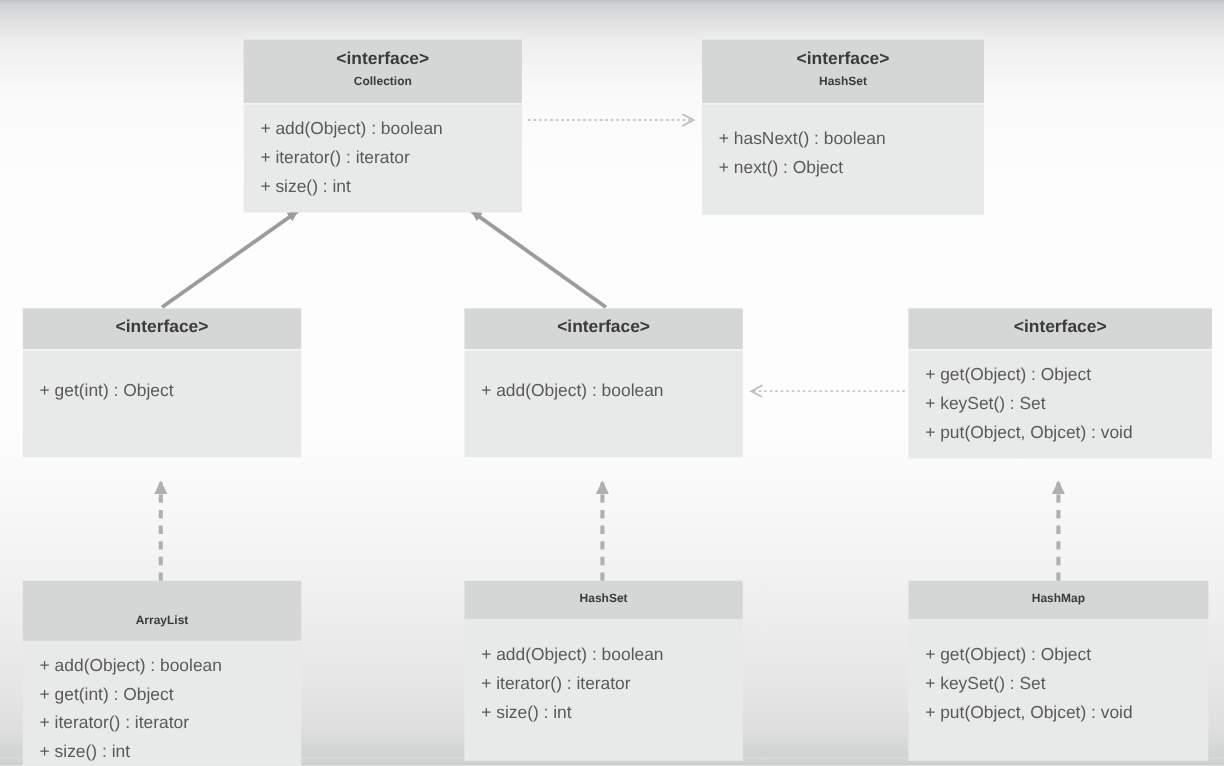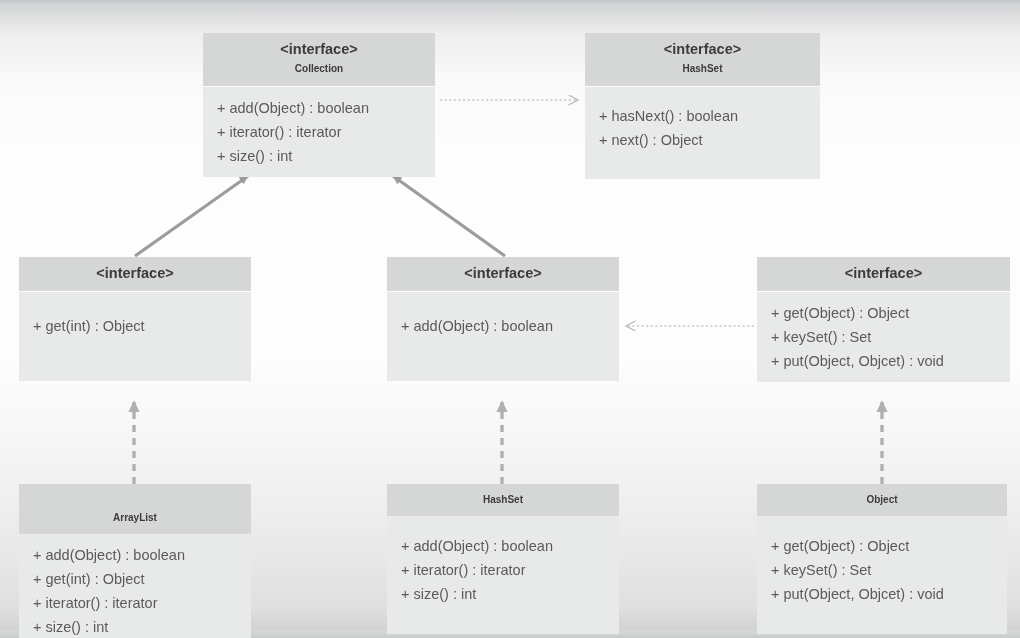--- a/index.html
+++ b/index.html
@@ -226,21 +226,21 @@
     </div>
     <div class="uml-body" style="height:117px; padding-top:17px;">
       <div class="member">+ add(Object)  : boolean</div>
       <div class="member">+ iterator()  : iterator</div>
       <div class="member">+ size()  : int</div>
     </div>
   </div>
 
   <div class="uml-box" style="left:757px; top:484px; width:250px;">
     <div class="uml-header" style="padding-top:6px; padding-bottom:7px;">
-      <span class="cls-name">Object</span>
+      <span class="cls-name">HashMap</span>
     </div>
     <div class="uml-body" style="height:117px; padding-top:17px;">
       <div class="member">+ get(Object)  : Object</div>
       <div class="member">+ keySet()  : Set</div>
       <div class="member">+ put(Object,  Objcet)  : void</div>
     </div>
   </div>
 
 </div>
 

